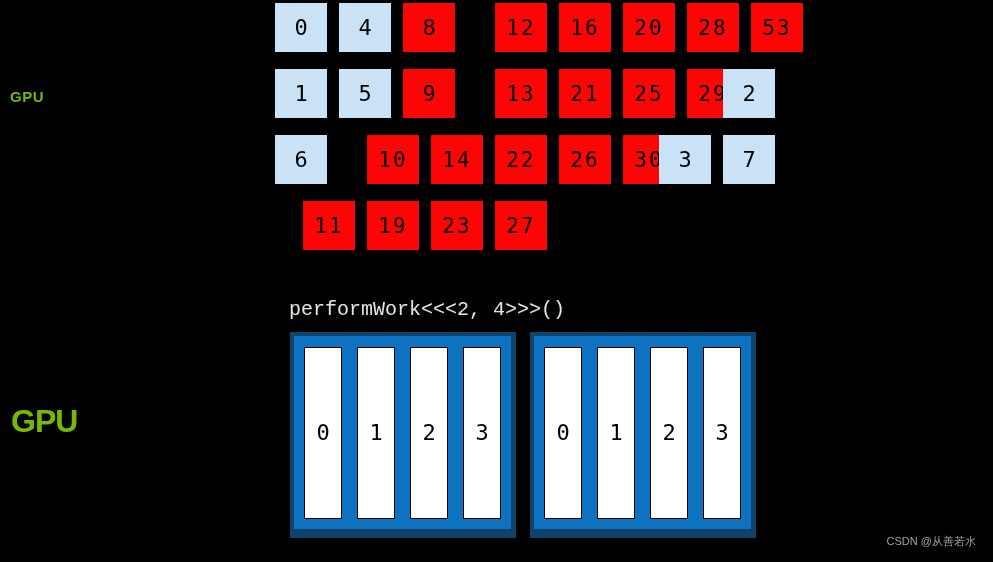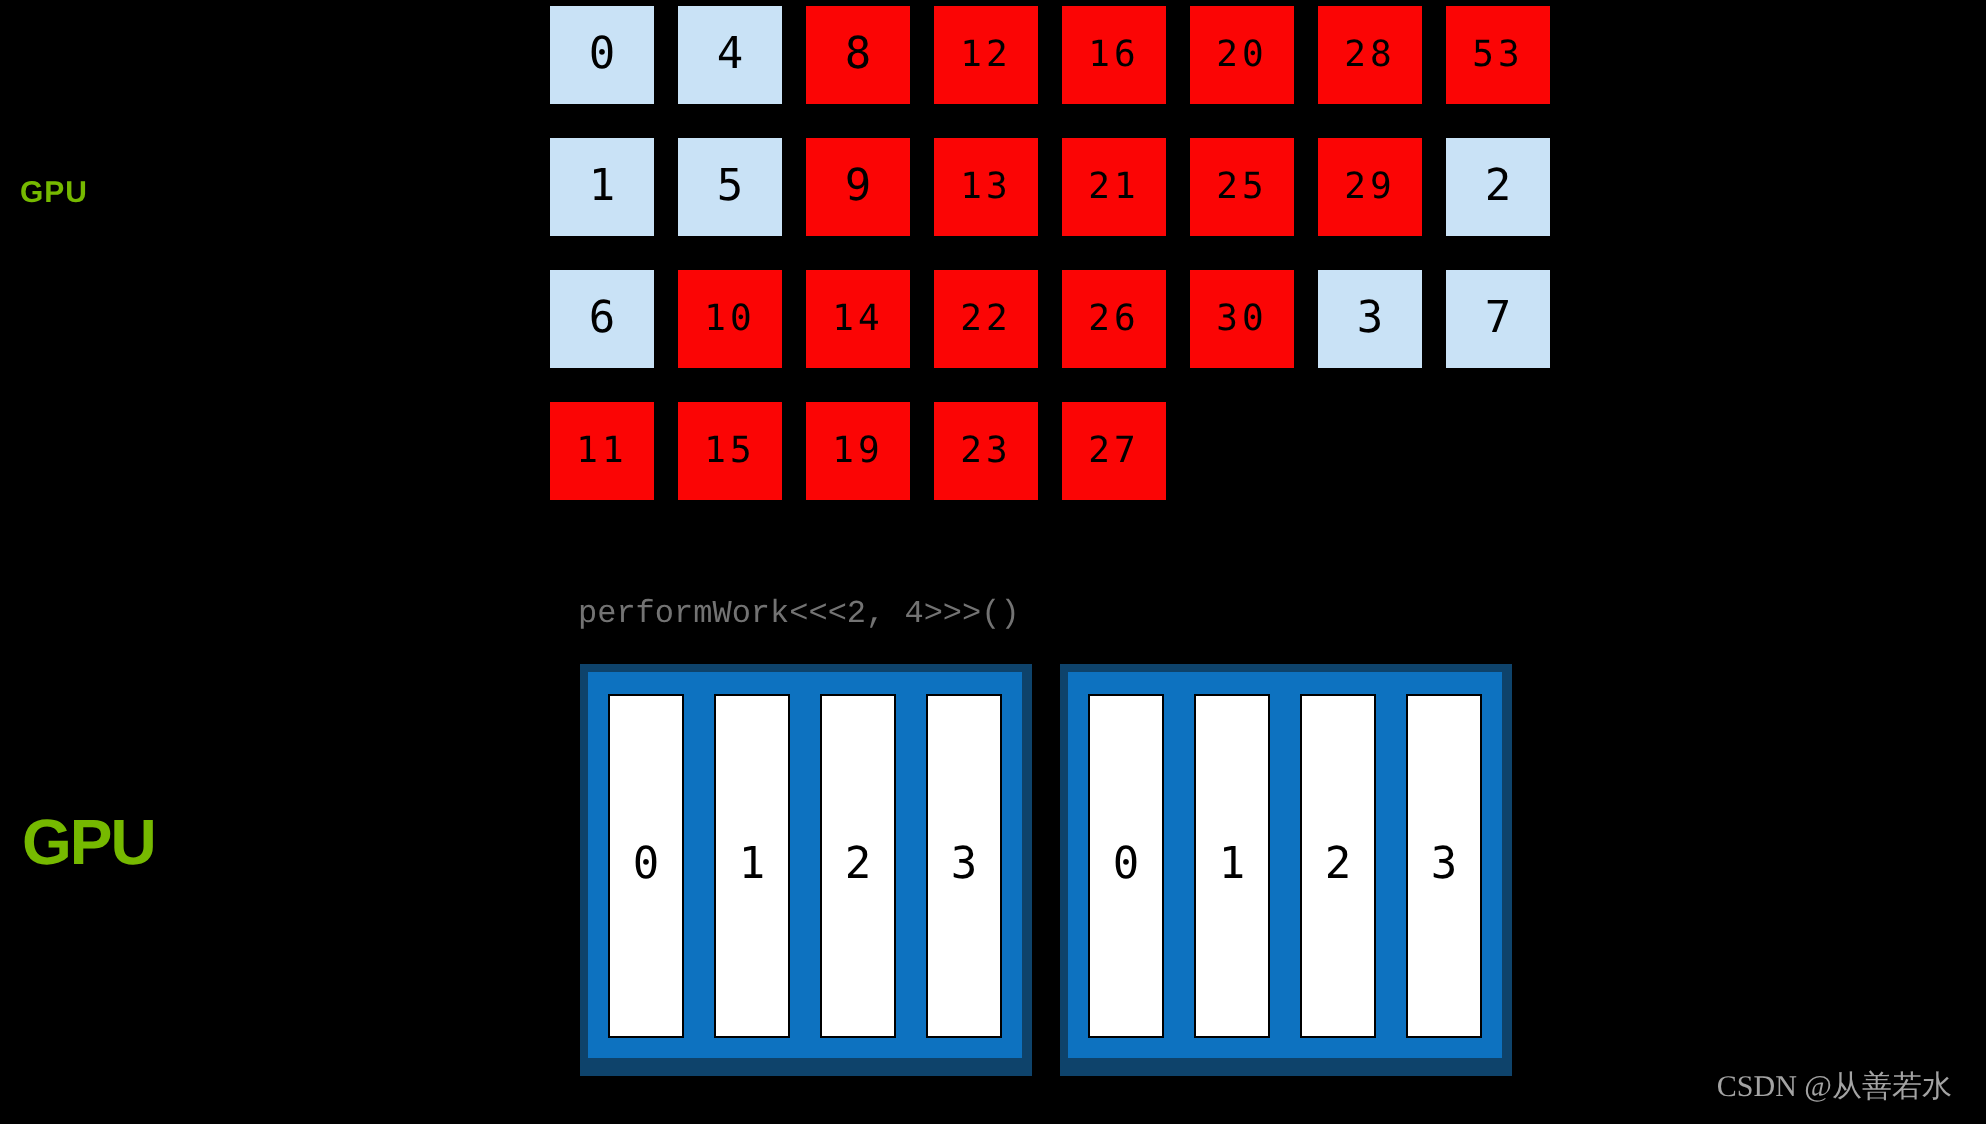--- a/index.html
+++ b/index.html
@@ -55,32 +55,32 @@
   .grid-cell {
     width: 52px;
     height: 49px;
     display: flex;
     align-items: center;
     justify-content: center;
     font-family: "DejaVu Sans Mono", monospace;
     font-size: 22px;
     color: #000000;
   }
-  .grid-cell.two-digit { font-size: 18px; letter-spacing: 2px; }
+  .grid-cell.two-digit { font-size: 21px; letter-spacing: 2px; margin-left: 28px; }
   .grid-cell.blue { background: #c9e2f6; }
   .grid-cell.red  { background: #fb0505; }
 
   
   .kernel-call {
     position: absolute;
     left: 289px;
     top: 298px;
-    color: #737373;
+    color: #e5e5e5;
     font-family: "Liberation Mono", "DejaVu Sans Mono", monospace;
-    font-size: 16px;
+    font-size: 20px;
     white-space: pre;
   }
 
   
   .blocks-row {
     position: absolute;
     left: 290px;
     top: 332px;
     display: flex;
     gap: 14px;
@@ -111,22 +111,22 @@
     font-size: 22px;
     color: #000000;
   }
 
   
   .watermark {
     position: absolute;
     right: 17px;
     top: 534px;
     color: #a3a3a3;
-    font-family: Liberation Serif, serif;
-    font-size: 15px;
+    font-family: Liberation Sans, sans-serif;
+    font-size: 11px;
   }
 </style>
 </head>
 <body>
 
 <div class="stage">
 
   <div class="gpu-label-small">GPU</div>
 
   <div class="thread-grid">
@@ -148,21 +148,20 @@
       <div class="grid-cell blue">2</div>
       <div class="grid-cell blue">6</div>
       <div class="grid-cell red two-digit">10</div>
       <div class="grid-cell red two-digit">14</div>
       <div class="grid-cell red two-digit">22</div>
       <div class="grid-cell red two-digit">26</div>
       <div class="grid-cell red two-digit">30</div>
       <div class="grid-cell blue">3</div>
       <div class="grid-cell blue">7</div>
       <div class="grid-cell red two-digit">11</div>
-      <div class="grid-cell red two-digit">15</div>
       <div class="grid-cell red two-digit">19</div>
       <div class="grid-cell red two-digit">23</div>
       <div class="grid-cell red two-digit">27</div>
     </div>
 
   <div class="gpu-label-big">GPU</div>
 
   <div class="kernel-call">performWork&lt;&lt;&lt;2, 4&gt;&gt;&gt;()</div>
 
   <div class="blocks-row">

